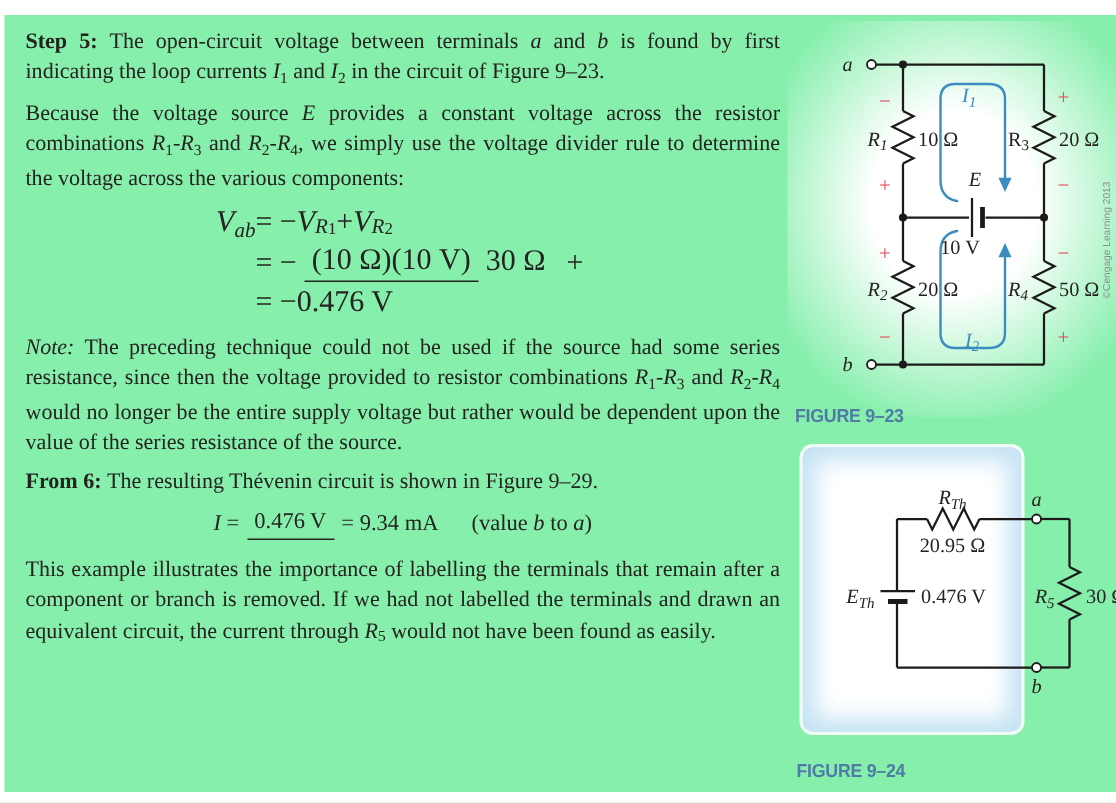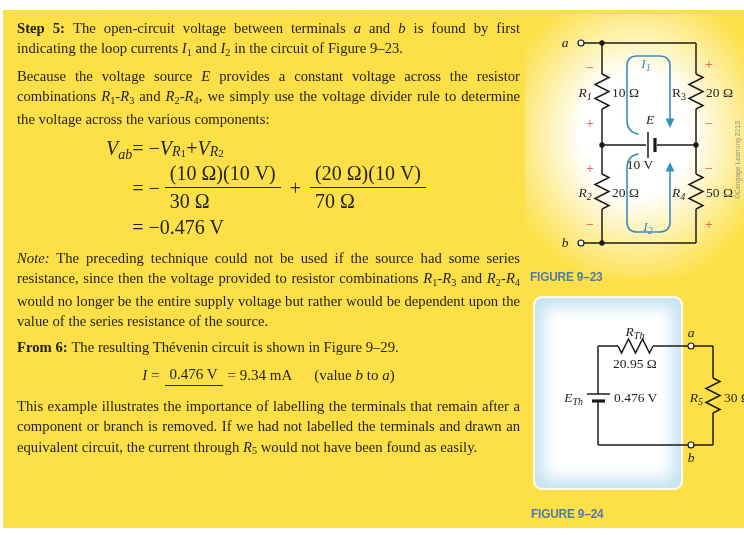--- a/index.html
+++ b/index.html
@@ -1,29 +1,29 @@
 <!DOCTYPE html>
 <html><head>
 <meta charset="utf-8">
 <style>
   html,body{margin:0;padding:0;width:744px;height:535px;overflow:hidden;background:#ffffff;}
   body{font-family:"Liberation Serif", serif;color:#24231f;position:relative;}
-  .page{position:absolute;left:3px;right:0;top:10px;bottom:7px;background:#fde047;}
+  .page{position:absolute;left:3px;right:0;top:10px;bottom:7px;background:#86efac;}
   
   .text-col{position:absolute;left:14px;top:8px;width:503px;}
   .text-col p{margin:0 0 5px 0;font-size:14.7px;line-height:20.4px;text-align:justify;}
   .b{font-weight:bold;}
   .i{font-style:italic;}
   .sub{font-size:0.70em;position:relative;top:0.27em;}
   .sub2{font-size:0.56em;position:relative;top:0.45em;}
   
   .eq{display:flex;justify-content:center;align-items:flex-start;font-size:20px;margin:7px 0 9px 0;}
   .eq .rows{display:flex;flex-direction:column;}
   .eq-row{display:flex;align-items:center;line-height:22px;margin:1px 0;}
-  .frac{display:inline-flex;flex-direction:column;text-align:left;margin:0 5px;line-height:1.25;}
+  .frac{display:inline-flex;flex-direction:row;text-align:center;margin:0 5px;line-height:1.25;}
   .frac .num{padding:0 5px 1px 5px;border-bottom:1.2px solid #24231f;}
   .frac .den{padding:1px 5px 0 5px;}
   .op{margin:0 4px;}
   .eq2{display:flex;justify-content:center;align-items:center;font-size:15px;margin:8px 0 10px 0;}
   .eq2 .gap{width:22px;}
   
   .fig23-grad{position:absolute;left:522px;top:4px;width:222px;height:264px;
     background:radial-gradient(ellipse 62% 58% at 50% 46%, #ffffff 40%, rgba(255,255,255,0) 100%);}
   .fig23-svg{position:absolute;left:540px;top:10px;}
   .fig-caption{position:absolute;font-family:"Liberation Sans", sans-serif;font-weight:bold;
@@ -67,24 +67,20 @@
             <span class="i sub">R</span>
             <span class="sub2">2</span>
           </span>
         <span class="eq-row">
           <span>= −</span>
           <span class="frac">
             <span class="num">(10 Ω)(10 V)</span>
             <span class="den">30 Ω</span>
           </span>
           <span class="op">+</span>
-          <span class="frac">
-            <span class="num">(20 Ω)(10 V)</span>
-            <span class="den">70 Ω</span>
-          </span>
         </span>
         <span class="eq-row">= −0.476 V</span>
       </span>
     </div>
 
     <p><span class="i">Note:</span><span> The preceding technique could not be used if the source had some series resistance, since then the voltage provided to resistor combinations </span><span class="i">R</span><span class="sub">1</span><span>-</span><span class="i">R</span><span class="sub">3</span><span> and </span><span class="i">R</span><span class="sub">2</span><span>-</span><span class="i">R</span><span class="sub">4</span><span> would no longer be the entire supply voltage but rather would be dependent upon the value of the series resistance of the source.</span></p>
     <p><span class="b">From 6: </span><span>The resulting Thévenin circuit is shown in Figure 9–29.</span></p>
 
     <div class="eq2">
       <span><span class="i">I</span><span> = </span></span>

